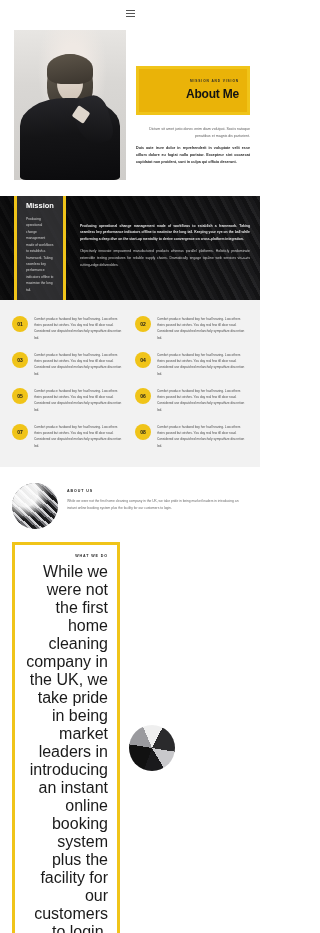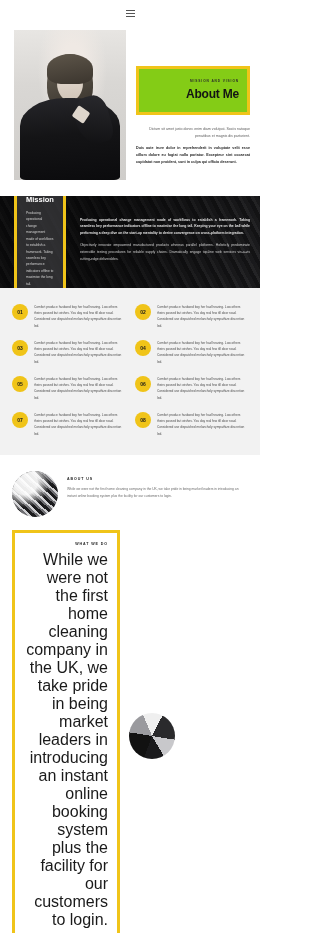--- a/index.html
+++ b/index.html
@@ -80,21 +80,21 @@
   .hp-collar {
     position:absolute; left:54%; top:52%; width:14px; height:13px;
     background:#ded6cc; transform: rotate(34deg); border-radius:2px;
   }
 
   .hero-right { flex: 1 1 auto; padding: 36px 10px 0 10px; }
   .about-box {
     border: 3px solid #f0c419;
     padding: 10px 8px 11px 8px;
     text-align: right;
-    background:#84cc16;
+    background:#eab308;
     margin-bottom: 11px;
   }
   .eyebrow {
     font-size: 3.2px;
     letter-spacing: 0.9px;
     font-weight: 700;
     color: #2b2b2b;
     text-transform: uppercase;
     margin-bottom: 4px;
   }
@@ -115,21 +115,21 @@
     font-size: 3.7px;
     line-height: 1.9;
     color: #1d1d1d;
     font-weight: 700;
     text-align: justify;
   }
 
   
   .mission {
     position: relative;
-    height: 92px;
+    height: 104px;
     background:
       linear-gradient(115deg, rgba(20,20,22,.55), rgba(20,20,22,.55)),
       repeating-linear-gradient(62deg, #4a4a4d 0 3px, #303033 3px 7px, #1d1d1f 7px 11px),
       repeating-linear-gradient(152deg, rgba(255,255,255,.06) 0 2px, rgba(0,0,0,.18) 2px 6px),
       #2a2a2c;
     overflow: hidden;
     display: flex;
     align-items: center;
   }
   .mission::after {

